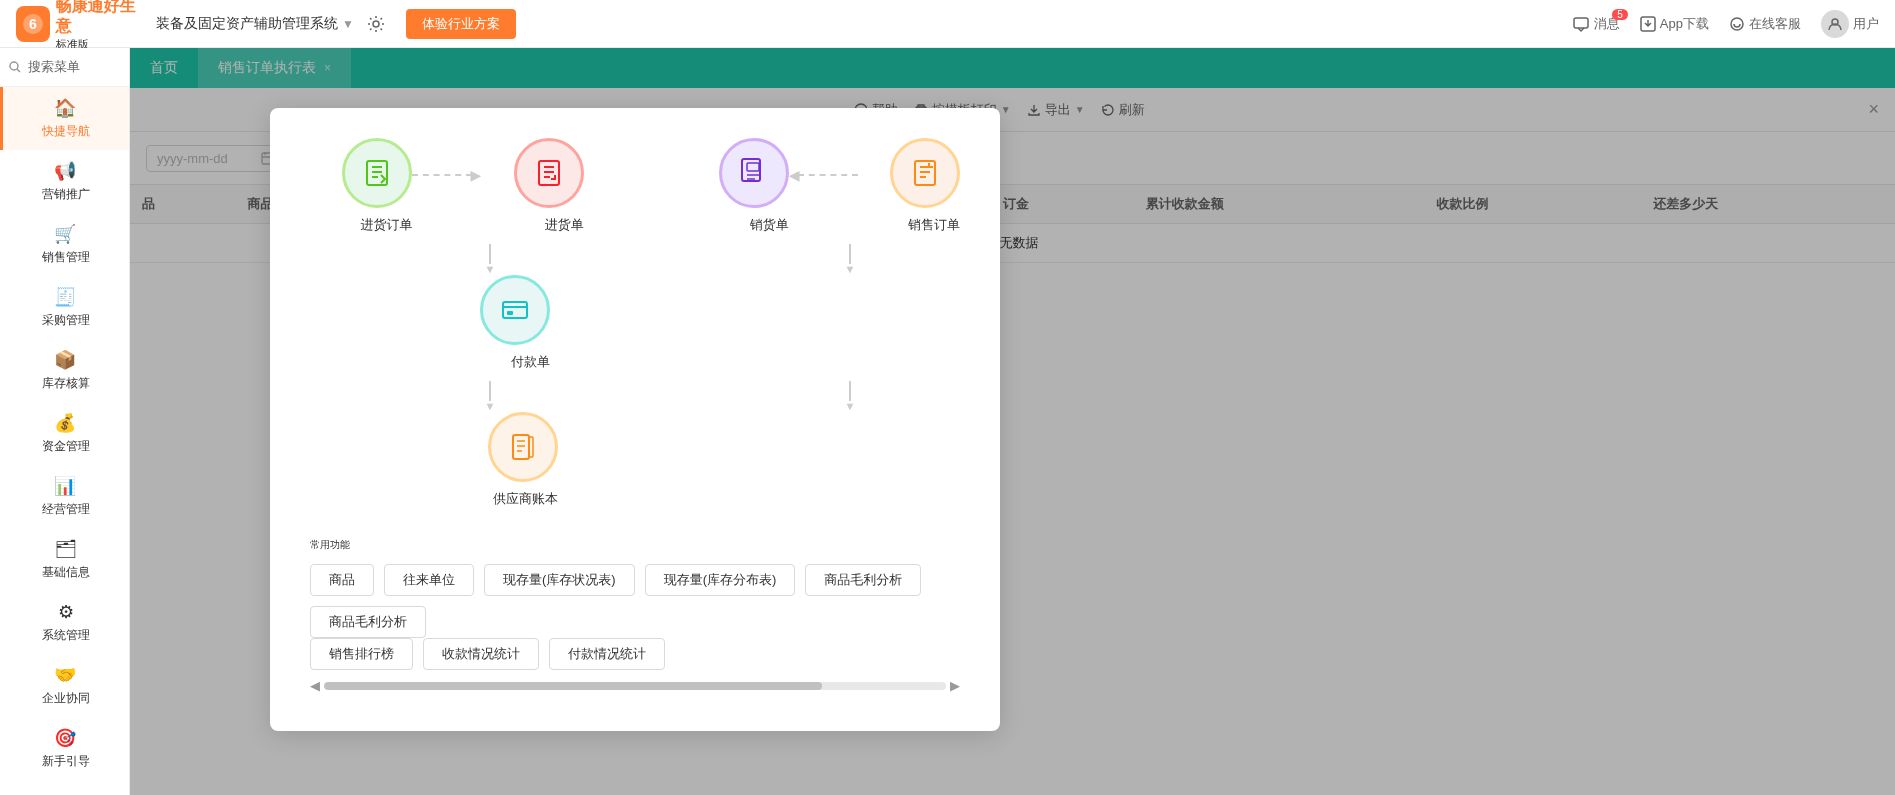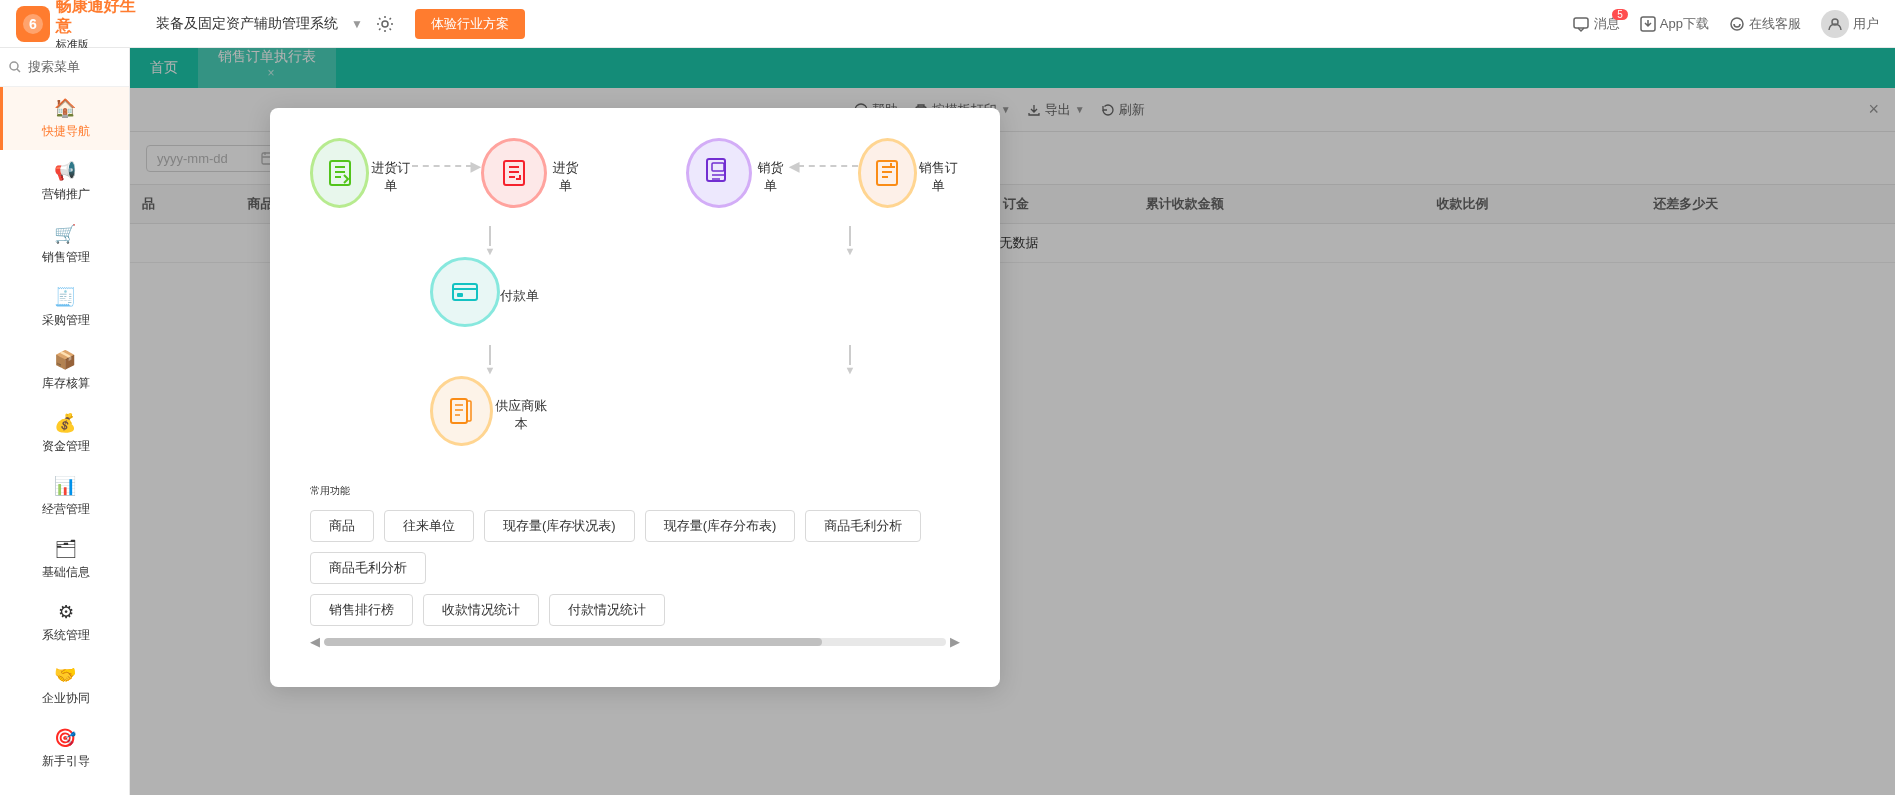--- a/index.html
+++ b/index.html
@@ -10,39 +10,39 @@
     .top-bar { height: 48px; background: #fff; display: flex; align-items: center; padding: 0 16px; border-bottom: 1px solid #e8e8e8; flex-shrink: 0; }
     .main-area { display: flex; flex: 1; overflow: hidden; }
     .sidebar { width: 130px; background: #fff; border-right: 1px solid #e8e8e8; flex-shrink: 0; overflow-y: auto; }
     .content-area { flex: 1; display: flex; flex-direction: column; overflow: hidden; position: relative; }
 
     
     .logo-area { display: flex; align-items: center; width: 130px; flex-shrink: 0; }
     .logo-icon { width: 36px; height: 36px; background: #ff7c2f; border-radius: 8px; display: flex; align-items: center; justify-content: center; color: white; font-size: 18px; margin-right: 6px; }
     .logo-text { font-size: 11px; color: #333; line-height: 1.3; }
     .logo-text .brand { color: #ff7c2f; font-weight: bold; font-size: 16px; }
-    .system-name { display: flex; align-items: center; margin-left: 10px; color: #333; font-size: 14px; gap: 13px; }
+    .system-name { display: flex; align-items: center; margin-left: 10px; color: #333; font-size: 14px; gap: 4px; }
     .system-name .chevron { color: #999; font-size: 12px; }
     .settings-icon { width: 28px; height: 28px; display: flex; align-items: center; justify-content: center; color: #666; cursor: pointer; margin-left: 8px; }
     .experience-btn { background: #ff7c2f; color: white; border: none; padding: 6px 16px; border-radius: 4px; cursor: pointer; font-size: 13px; margin-left: 16px; }
     .top-right { margin-left: auto; display: flex; align-items: center; gap: 20px; }
     .top-right-item { display: flex; align-items: center; gap: 4px; color: #666; font-size: 13px; cursor: pointer; position: relative; }
     .badge { background: #ff4d4f; color: white; border-radius: 10px; padding: 0 5px; font-size: 10px; position: absolute; top: -6px; right: -8px; }
     .avatar { width: 28px; height: 28px; background: #d9d9d9; border-radius: 50%; display: flex; align-items: center; justify-content: center; color: #666; }
 
     
     .sidebar-search { padding: 10px 8px; display: flex; align-items: center; gap: 6px; color: #666; cursor: pointer; border-bottom: 1px solid #f0f0f0; }
     .sidebar-item { padding: 10px 8px; display: flex; flex-direction: column; align-items: center; gap: 4px; cursor: pointer; color: #333; font-size: 12px; border-left: 3px solid transparent; }
     .sidebar-item.active { background: #fff7f0; color: #ff7c2f; border-left-color: #ff7c2f; }
     .sidebar-item .icon { font-size: 18px; }
 
     
     .tab-bar { height: 40px; background: #1ec9ac; display: flex; align-items: center; padding: 0 0; flex-shrink: 0; }
     .tab { padding: 0 20px; height: 40px; display: flex; align-items: center; cursor: pointer; color: rgba(255,255,255,0.8); font-size: 14px; }
-    .tab.active { background: rgba(255,255,255,0.2); color: white; flex-direction: column; }
+    .tab.active { background: rgba(255,255,255,0.2); color: white; }
     .tab .close-btn { margin-left: 8px; color: rgba(255,255,255,0.7); font-size: 12px; }
     .tab-home { color: white; }
 
     
     .toolbar { height: 44px; background: #fff; display: flex; align-items: center; padding: 0 16px; gap: 16px; border-bottom: 1px solid #e8e8e8; flex-shrink: 0; }
     .toolbar-btn { display: flex; align-items: center; gap: 4px; color: #666; font-size: 13px; cursor: pointer; }
 
     
     .filter-bar { background: #fff; padding: 10px 16px; display: flex; align-items: center; gap: 12px; border-bottom: 1px solid #e8e8e8; flex-shrink: 0; }
     .filter-date { border: 1px solid #d9d9d9; border-radius: 4px; padding: 5px 10px; font-size: 13px; color: #bbb; width: 140px; display: flex; align-items: center; justify-content: space-between; }
@@ -59,21 +59,21 @@
     .empty-tip { text-align: center; color: #999; padding: 60px 0; font-size: 14px; }
 
     
     .modal-overlay { position: absolute; top: 0; left: 0; right: 0; bottom: 0; background: rgba(0,0,0,0.3); z-index: 100; display: flex; align-items: flex-start; justify-content: flex-start; }
     .modal { background: #fff; width: 730px; margin: 60px 0 0 140px; border-radius: 8px; box-shadow: 0 4px 24px rgba(0,0,0,0.15); overflow: hidden; }
     .modal-content { padding: 30px 40px; }
 
     
     .flow-diagram { display: flex; flex-direction: column; gap: 0; }
     .flow-row { display: flex; align-items: center; justify-content: flex-start; gap: 0; margin-bottom: 10px; }
-    .flow-node { display: flex; align-items: center; width: 120px; }
+    .flow-node { display: flex; flex-direction: column; align-items: flex-end; width: 120px; }
     .flow-circle { width: 70px; height: 70px; border-radius: 50%; display: flex; align-items: center; justify-content: center; font-size: 28px; margin-bottom: 8px; }
     .flow-label { font-size: 13px; color: #333; text-align: center; }
 
     
     .circle-green { background: #e8f7ec; }
     .circle-red-light { background: #fde8e8; }
     .circle-purple { background: #ede8fd; }
     .circle-orange { background: #fdf0e8; }
     .circle-teal { background: #e8f7f5; }
     .circle-pink { background: #fde8f0; }
@@ -411,21 +411,21 @@
                   <span style="color:#ccc;font-size:11px;line-height:1;">▼</span>
                 </div>
                 <div style="width:120px;"></div>
                 <div style="width:120px;"></div>
                 <div style="width:120px;display:flex;flex-direction:column;align-items:center;">
                   <div style="border-left:2px solid #ccc;height:20px;"></div>
                   <span style="color:#ccc;font-size:11px;line-height:1;">▼</span>
                 </div>
               </div>
 
-              <div class="flow-row" style="display:flex;align-items:center;gap:0;">
+              <div class="flow-row" style="display:flex;align-items:center;gap:8px;">
                 <div style="width:120px;"></div>
 
                 <div class="flow-node">
                   <div class="flow-circle circle-orange2" style="border:3px solid #ffd591;">
                     <svg width="36" height="36" viewBox="0 0 36 36" fill="none">
                       <rect x="8" y="6" width="16" height="24" rx="2" fill="none" stroke="#fa8c16" stroke-width="2"></rect>
                       <rect x="24" y="8" width="4" height="20" rx="1" fill="none" stroke="#fa8c16" stroke-width="1.5"></rect>
                       <path d="M12 12h8M12 17h8M12 22h5" stroke="#fa8c16" stroke-width="1.5"></path>
                     </svg>
                   </div>
@@ -441,21 +441,21 @@
             <div class="common-section">
               <div class="common-title">常用功能</div>
               <div class="common-buttons">
                 <button class="common-btn">商品</button>
                 <button class="common-btn">往来单位</button>
                 <button class="common-btn">现存量(库存状况表)</button>
                 <button class="common-btn">现存量(库存分布表)</button>
                 <button class="common-btn">商品毛利分析</button>
                 <button class="common-btn">商品毛利分析</button>
               </div>
-              <div class="common-buttons" style="margin-top:10px;">
+              <div class="common-buttons" style="">
                 <button class="common-btn">销售排行榜</button>
                 <button class="common-btn">收款情况统计</button>
                 <button class="common-btn">付款情况统计</button>
               </div>
             </div>
 
             <div class="scroll-bar-row">
               <span class="scroll-arrow">◀</span>
               <div class="scroll-track">
                 <div class="scroll-thumb"></div>

